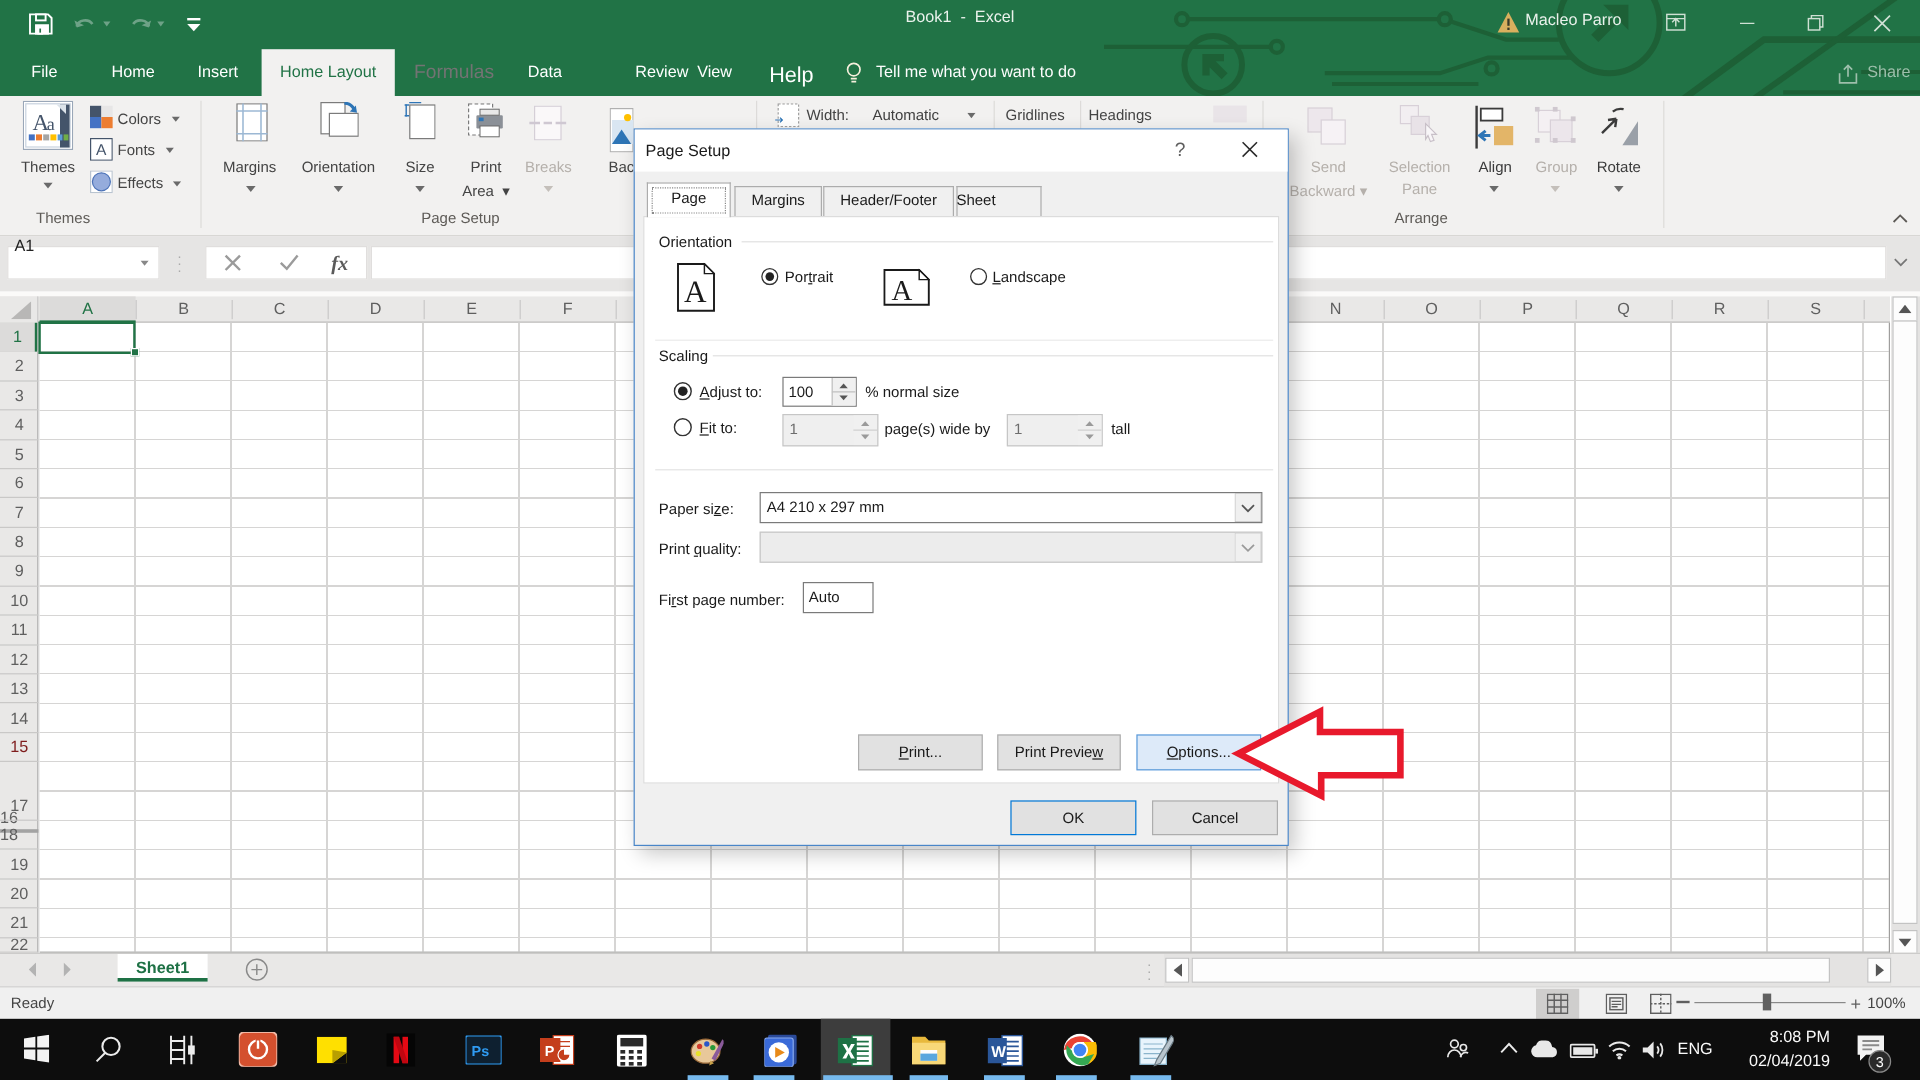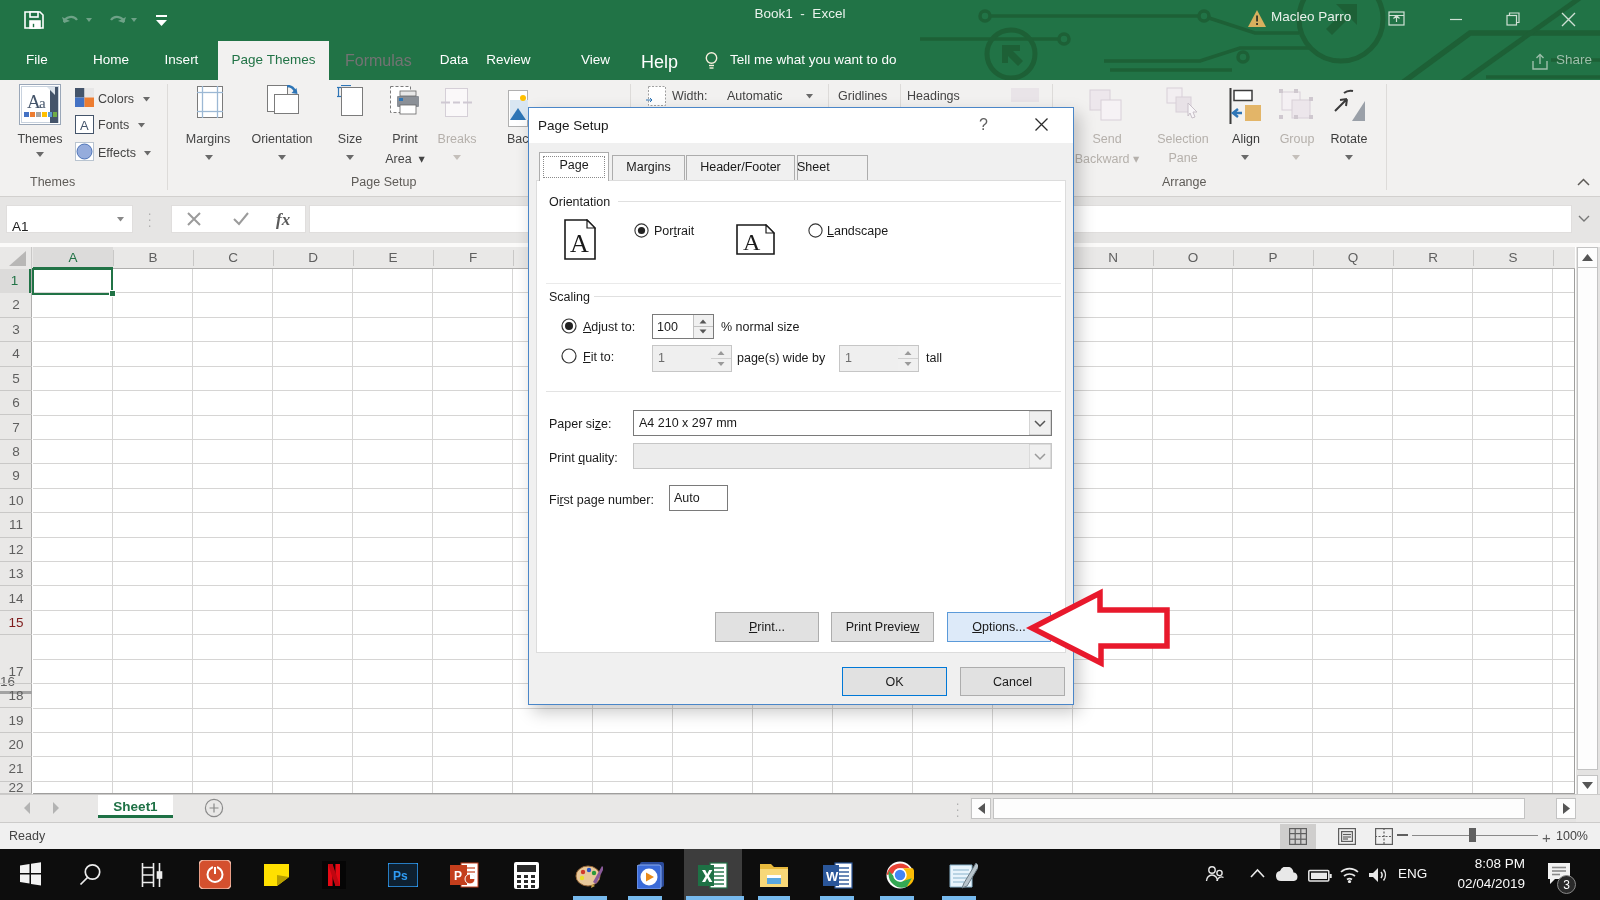--- a/index.html
+++ b/index.html
@@ -66,27 +66,27 @@
 <g stroke="#cfe0d4" stroke-width="1.2" fill="none">
 <rect x="9" y="12" width="15" height="13"></rect>
 <path d="M16.5 22 v-6 M13.5 18.5 l3 -3 3 3 M9 15.5 h15" stroke-width="1.2"></path>
 <line x1="70" y1="19.5" x2="82" y2="19.5"></line>
 <rect x="127" y="15.5" width="9.5" height="9.5"></rect>
         <path d="M129.5 15.5 v-2.5 h9.5 v9.5 h-2.5"></path>
 <path d="M182 13 l13 13 M195 13 l-13 13" stroke-width="1.4"></path>
 </g>
 </svg>
     <div class="a" style="left:218px;top:41px;width:111px;height:39px;background:#f2f1f0"></div>
-    <div class="a" style="left:218px;top:52px;width:111px;text-align:center;font-size:13.5px;color:#217346">Page Themes</div>
+    <div class="a" style="left:218px;top:52px;width:111px;text-align:center;font-size:13.5px;color:#217346">Home Layout</div>
     <div class="a" style="left:22px;top:52px;width:30px;text-align:center;font-size:13.5px;color:#fff">File</div>
     <div class="a" style="left:88px;top:52px;width:46px;text-align:center;font-size:13.5px;color:#fff">Home</div>
     <div class="a" style="left:163px;top:52px;width:37px;text-align:center;font-size:13.5px;color:#fff">Insert</div>
     <div class="a" style="left:345px;top:52px;width:63px;text-align:center;font-size:16px;color:#737373">Formulas</div>
     <div class="a" style="left:437px;top:52px;width:34px;text-align:center;font-size:13.5px;color:#fff">Data</div>
-    <div class="a" style="left:484px;top:52px;width:49px;text-align:center;font-size:13.5px;color:#fff">Review</div>
+    <div class="a" style="left:527px;top:52px;width:49px;text-align:center;font-size:13.5px;color:#fff">Review</div>
     <div class="a" style="left:578px;top:52px;width:35px;text-align:center;font-size:13.5px;color:#fff">View</div>
     <div class="a" style="left:641px;top:52px;width:34px;text-align:center;font-size:18px;color:#fff">Help</div>
     <svg class="a" style="left:703px;top:51px" width="17" height="20" viewBox="0 0 17 20">
 <g stroke="#f5efdc" stroke-width="1.4" fill="none">
 <circle cx="8.5" cy="7" r="5.2"></circle>
         <line x1="6" y1="14.5" x2="11" y2="14.5"></line>
         <line x1="6.5" y1="17" x2="10.5" y2="17"></line>
 </g>
     </svg>
     <div class="a" style="left:730px;top:52px;font-size:13.5px;color:#fdfdfd">Tell me what you want to do</div>
@@ -298,21 +298,21 @@
       <svg width="9" height="6">
         <path d="M0 0 h8 l-4 5 z" fill="#6a6a6a"></path>
       </svg>
     </div>
     <div class="a" style="left:1162px;top:175px;width:70px;font-size:12.5px;color:#5e5b57">Arrange</div>
     <svg class="a" style="left:1576px;top:176px" width="15" height="11" viewBox="0 0 15 11">
 <path d="M2 9 l5.5 -5.5 L13 9" stroke="#5e5b57" stroke-width="1.5" fill="none"></path>
 </svg>
     <div class="a" style="left:0;top:197px;width:1600px;height:46px;background:#e6e5e4"></div>
     <div class="a" style="left:6px;top:205px;width:127px;height:28px;background:#fff;border:1px solid #e0dedd"></div>
-    <div class="a" style="left:12px;top:219px;font-size:13.5px;color:#222">A1</div>
+    <div class="a" style="left:12px;top:197px;font-size:13.5px;color:#222">A1</div>
     <div class="a" style="left:117px;top:217px">
       <svg width="8" height="5">
         <path d="M0 0 h7 l-3.5 4.5 z" fill="#888"></path>
       </svg>
     </div>
     <div class="a" style="left:148px;top:208px;width:4px;height:22px;color:#aaa;font-size:12px;line-height:6px">.<br>.<br>.</div>
     <div class="a" style="left:171px;top:205px;width:135px;height:28px;background:#fff;border:1px solid #e0dedd"></div>
     <svg class="a" style="left:180px;top:209px" width="120" height="20" viewBox="0 0 120 20">
 <g stroke="#9b9b9b" stroke-width="2" fill="none">
 <path d="M8 4 l12 12 M20 4 L8 16"></path>
@@ -383,21 +383,21 @@
     <div class="a" style="left:0;top:439.9px;width:32px;height:24.4px;border-bottom:1px solid #c9c8c7;color:#5f5f5f;font-size:13.5px;text-align:center;line-height:24.4px">8</div>
     <div class="a" style="left:0;top:464.4px;width:32px;height:24.4px;border-bottom:1px solid #c9c8c7;color:#5f5f5f;font-size:13.5px;text-align:center;line-height:24.4px">9</div>
     <div class="a" style="left:0;top:488.8px;width:32px;height:24.4px;border-bottom:1px solid #c9c8c7;color:#5f5f5f;font-size:13.5px;text-align:center;line-height:24.4px">10</div>
     <div class="a" style="left:0;top:513.2px;width:32px;height:24.4px;border-bottom:1px solid #c9c8c7;color:#5f5f5f;font-size:13.5px;text-align:center;line-height:24.4px">11</div>
     <div class="a" style="left:0;top:537.6px;width:32px;height:24.4px;border-bottom:1px solid #c9c8c7;color:#5f5f5f;font-size:13.5px;text-align:center;line-height:24.4px">12</div>
     <div class="a" style="left:0;top:562.0px;width:32px;height:24.4px;border-bottom:1px solid #c9c8c7;color:#5f5f5f;font-size:13.5px;text-align:center;line-height:24.4px">13</div>
     <div class="a" style="left:0;top:586.5px;width:32px;height:24.4px;border-bottom:1px solid #c9c8c7;color:#5f5f5f;font-size:13.5px;text-align:center;line-height:24.4px">14</div>
     <div class="a" style="left:0;top:610.9px;width:32px;height:24.4px;border-bottom:1px solid #c9c8c7;color:#7f1d1d;font-size:13.5px;text-align:center;line-height:24.4px">15</div>
     <div class="a" style="left:0;top:670px;width:32px;height:24.4px;border-bottom:3px solid #a3a3a3;color:#5f5f5f;font-size:13.5px;text-align:left;line-height:24.4px">16</div>
     <div class="a" style="left:0;top:659.7px;width:32px;height:24.4px;border-bottom:1px solid #c9c8c7;color:#5f5f5f;font-size:13.5px;text-align:center;line-height:24.4px">17</div>
-    <div class="a" style="left:0;top:684.1px;width:32px;height:24.4px;border-bottom:1px solid #c9c8c7;color:#5f5f5f;font-size:13.5px;text-align:center;line-height:24.4px">18</div>
+    <div class="a" style="left:0;top:684.1px;width:32px;height:24.4px;border-bottom:1px solid #c9c8c7;color:#5f5f5f;font-size:13.5px;text-align:left;line-height:24.4px">18</div>
     <div class="a" style="left:0;top:708.6px;width:32px;height:24.4px;border-bottom:1px solid #c9c8c7;color:#5f5f5f;font-size:13.5px;text-align:center;line-height:24.4px">19</div>
     <div class="a" style="left:0;top:733.0px;width:32px;height:24.4px;border-bottom:1px solid #c9c8c7;color:#5f5f5f;font-size:13.5px;text-align:center;line-height:24.4px">20</div>
     <div class="a" style="left:0;top:757.4px;width:32px;height:24.4px;border-bottom:1px solid #c9c8c7;color:#5f5f5f;font-size:13.5px;text-align:center;line-height:24.4px">21</div>
     <div class="a" style="left:0;top:781.8px;width:32px;height:12.2px;border-bottom:1px solid #c9c8c7;color:#5f5f5f;font-size:13.5px;text-align:center;line-height:12.2px">22</div>
     <div class="a" style="left:0;top:269px;width:31px;height:24.4px;background:#dcdbda;border-right:2px solid #217346;color:#217346;font-size:13.5px;text-align:center;line-height:24px">1</div>
     <div class="a" style="left:31.5px;top:267.5px;width:81px;height:27px;border:2px solid #217346"></div>
     <div class="a" style="left:109px;top:290px;width:7px;height:7px;background:#217346;border:1px solid #fff"></div>
     <div class="a" style="left:1576px;top:247px;width:24px;height:548px;background:#e4e3e2"></div>
     <div class="a" style="left:1577px;top:247px;width:21px;height:21px;background:#fdfdfd;border:1px solid #c3c3c3"></div>
     <div class="a" style="left:1577px;top:775px;width:21px;height:20px;background:#fdfdfd;border:1px solid #c3c3c3"></div>

